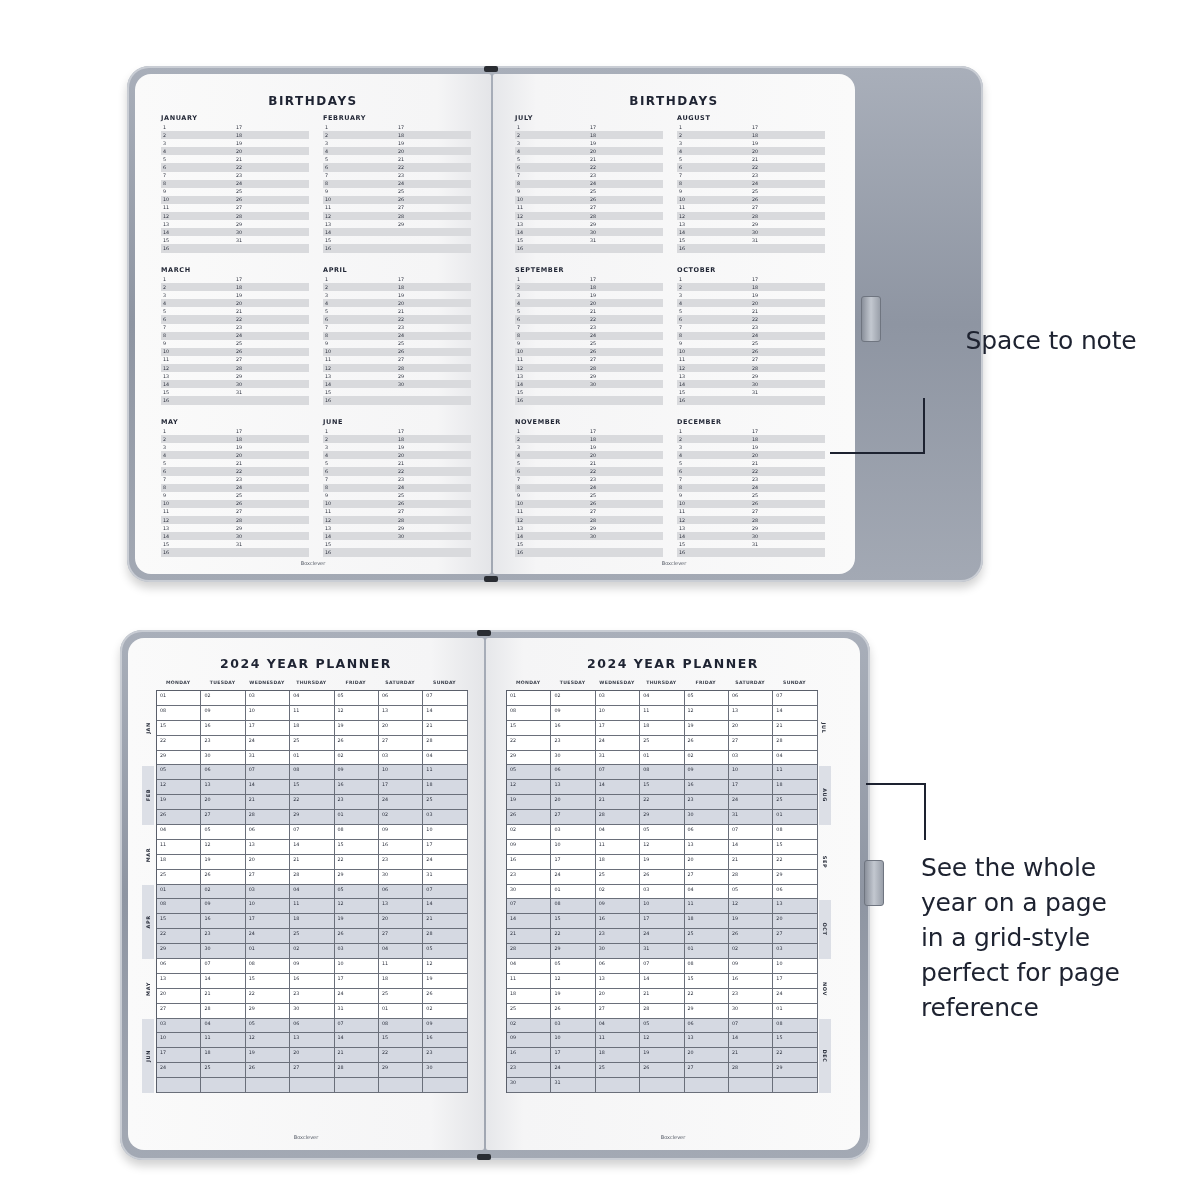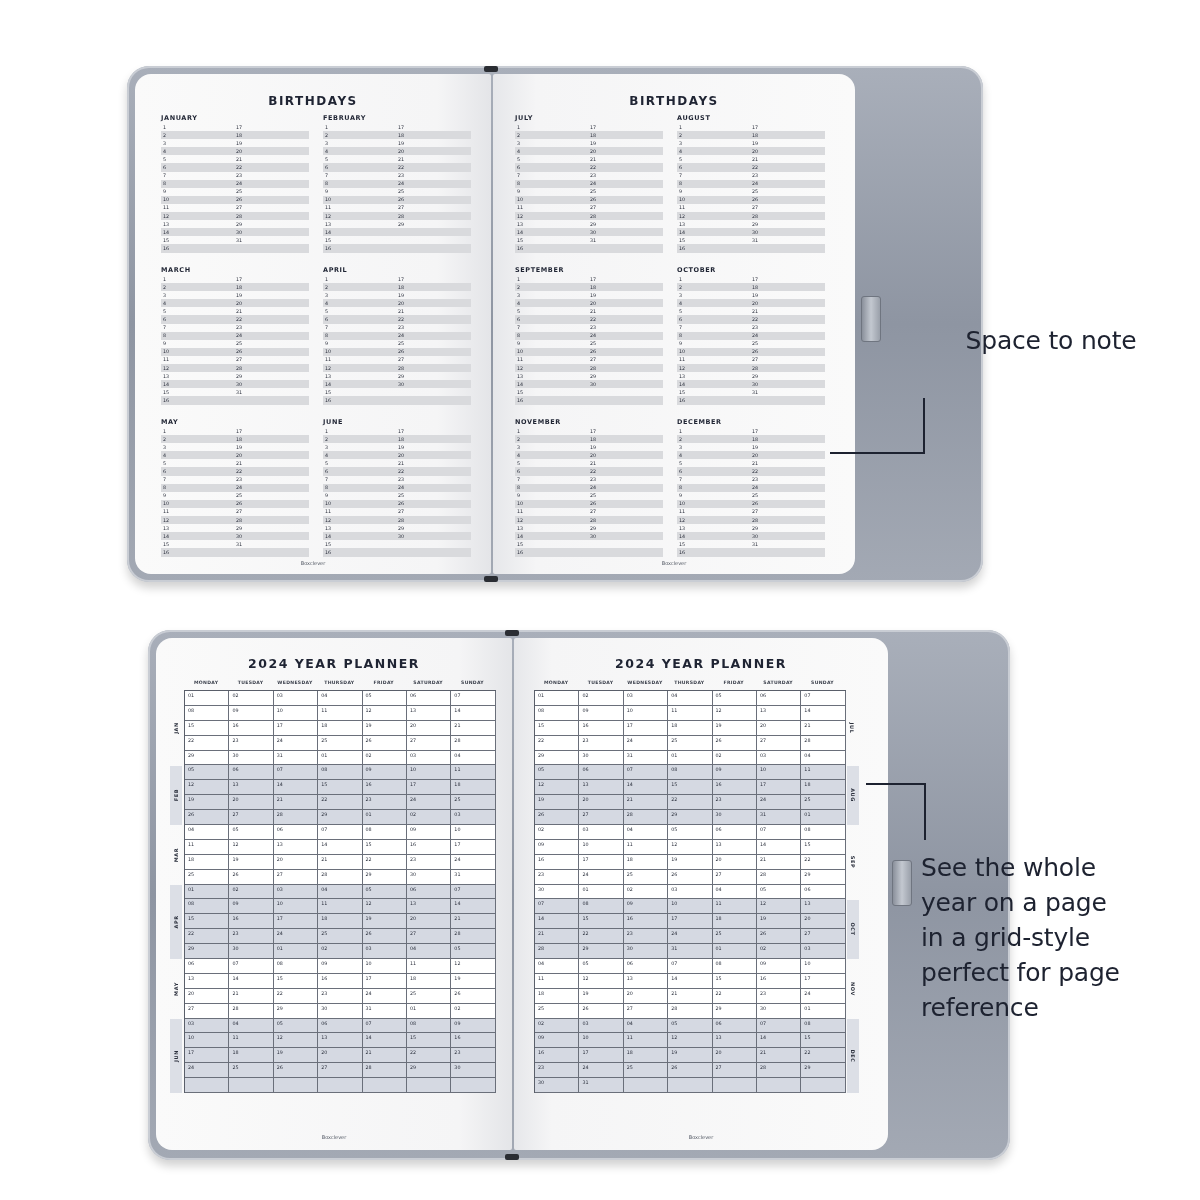--- a/index.html
+++ b/index.html
@@ -7,21 +7,21 @@
   body { position: relative; font-family: "DejaVu Sans", sans-serif; color: #1f2433; }
 
   
   .book {
     position: absolute;
     background: linear-gradient(180deg, #a9afba 0%, #8e95a2 50%, #a3a9b4 100%);
     border-radius: 22px;
     box-shadow: 0 6px 10px rgba(0,0,0,0.18), inset 0 0 0 2px #c9cdd4;
   }
   .book-top { left: 127px; top: 66px; width: 856px; height: 516px; }
-  .book-bottom { left: 148px; top: 630px; width: 862px; height: 530px; }
+  .book-bottom { left: 120px; top: 630px; width: 750px; height: 530px; }
 
   .page {
     position: absolute;
     background: #f7f7f8;
     overflow: hidden;
   }
   .book-top .page-left { left: 8px; top: 8px; width: 356px; height: 500px; border-radius: 16px 2px 2px 16px;
     background: linear-gradient(90deg, #fafafa 0%, #f5f5f6 85%, #e4e5e8 100%); }
   .book-top .page-right { left: 366px; top: 8px; width: 362px; height: 500px; border-radius: 2px 16px 16px 2px;
     background: linear-gradient(90deg, #e6e7ea 0%, #f5f5f6 12%, #fafafa 100%); }

